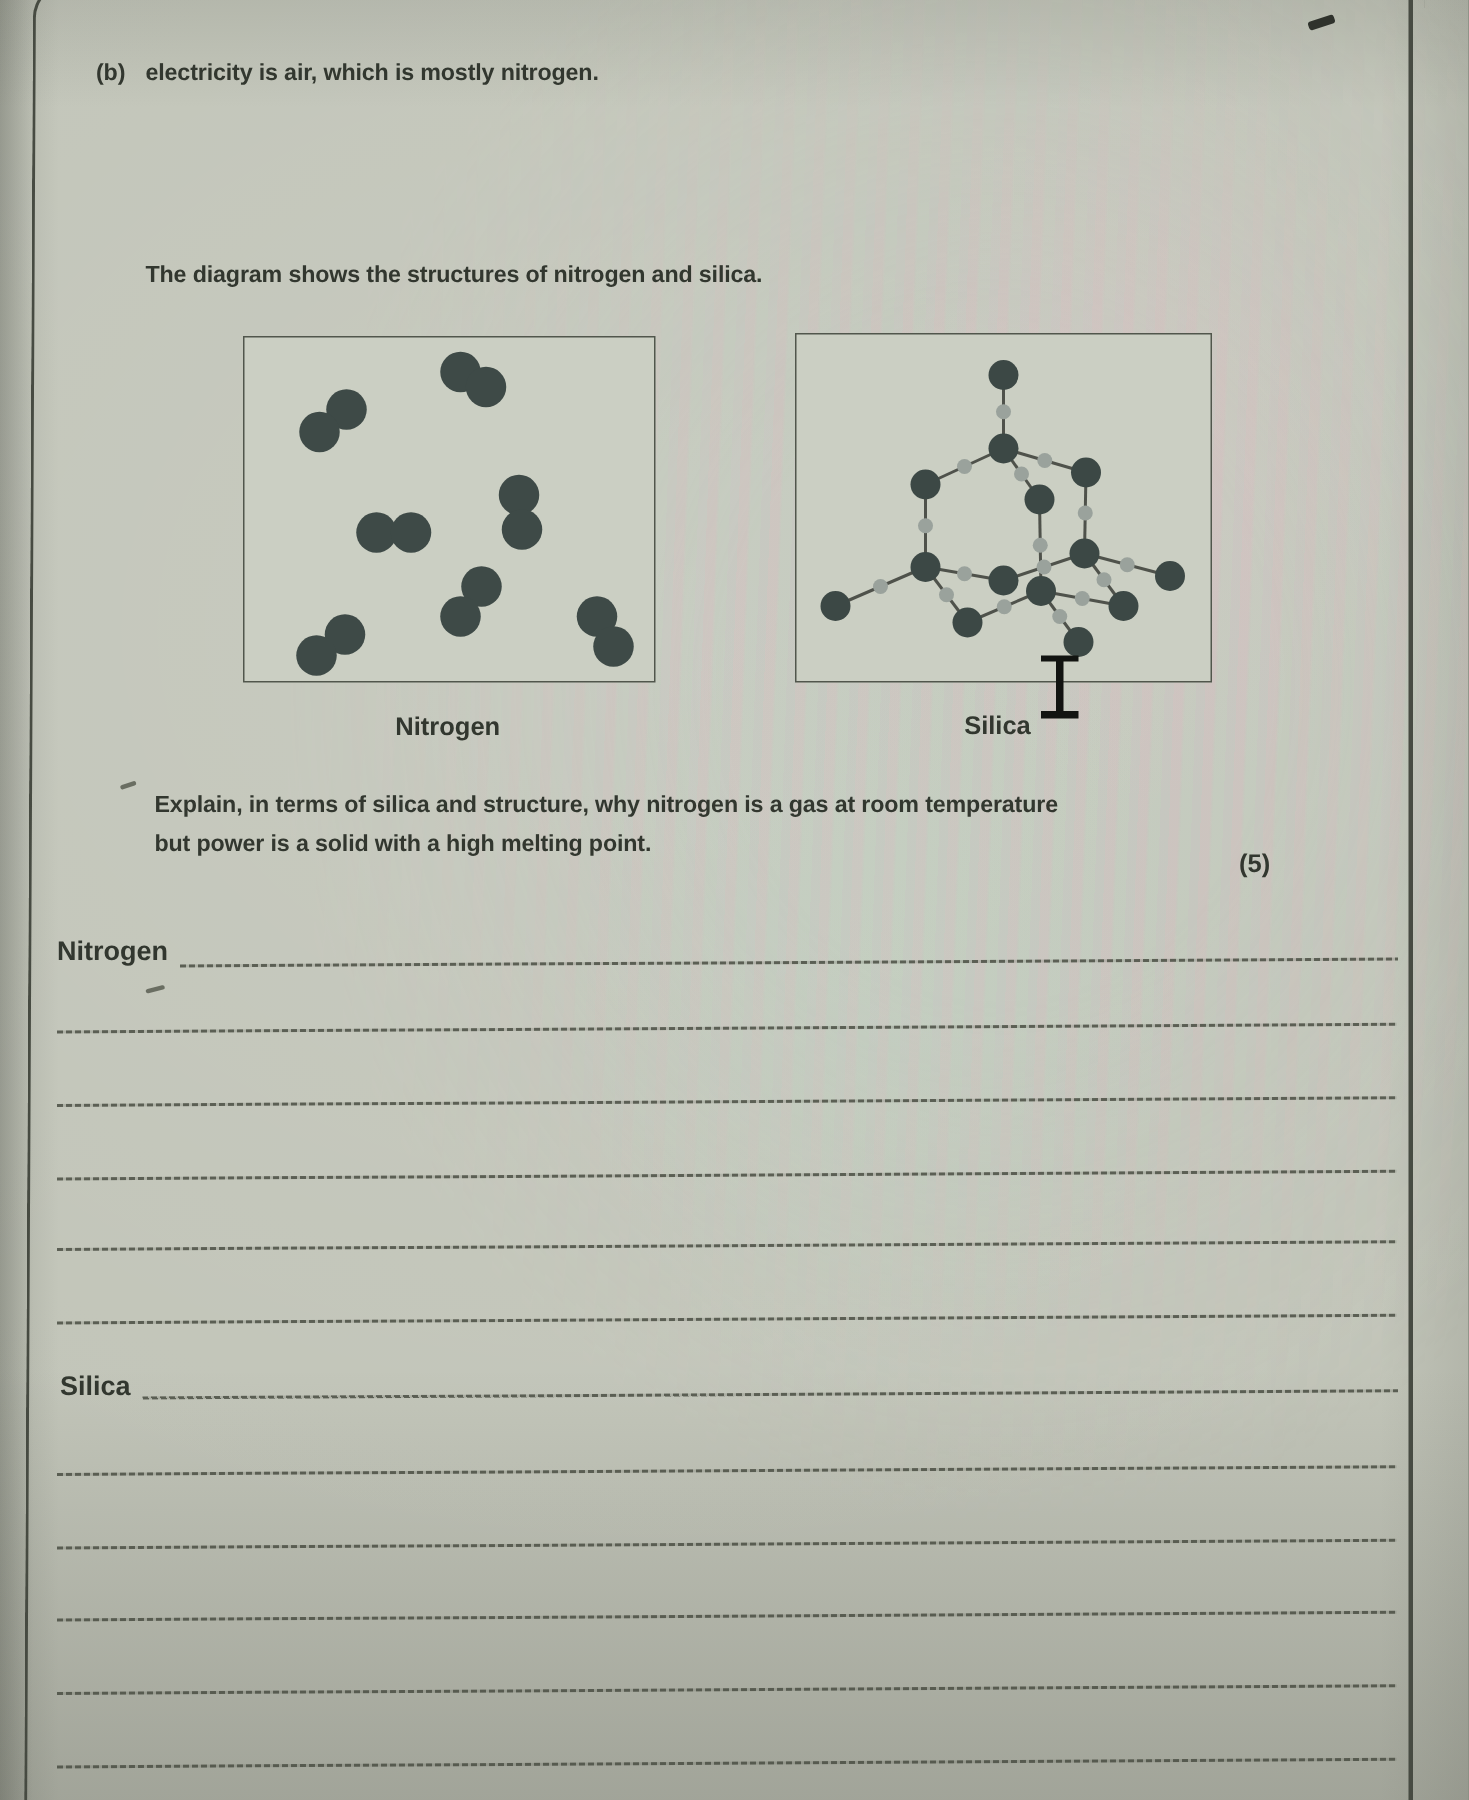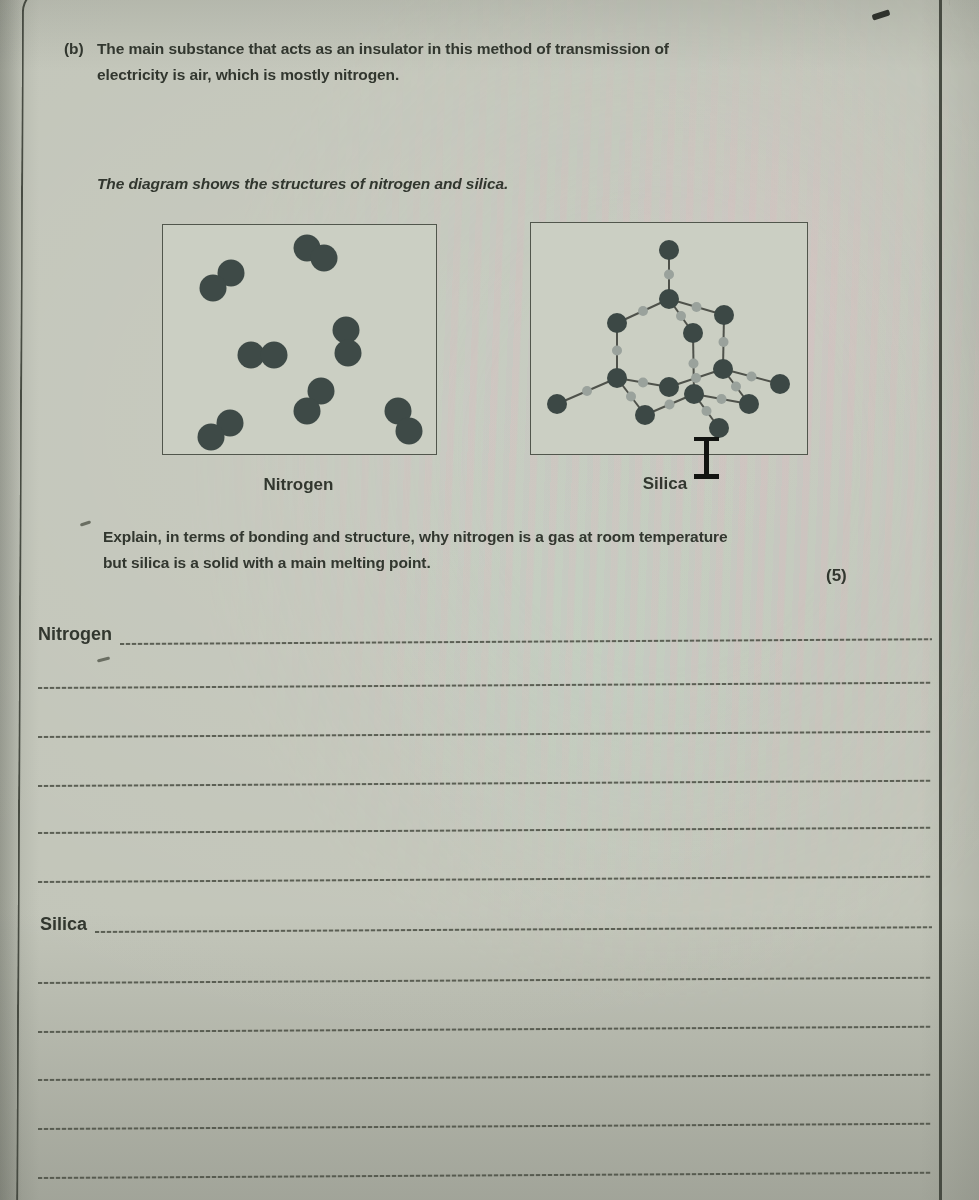--- a/index.html
+++ b/index.html
@@ -58,28 +58,27 @@
   <div class="frame-right"></div>
   <div class="left-shade"></div>
 
   <div class="stray" style="left:872px;top:12px;width:18px;height:6px;background:#2f322c;transform:rotate(-18deg);"></div>
   <div class="stray" style="left:80px;top:522px;width:11px;height:3px;background:#6a6e62;transform:rotate(-18deg);"></div>
   <div class="stray" style="left:97px;top:658px;width:13px;height:3px;background:#6a6e62;transform:rotate(-14deg);"></div>
 
   <div class="txt body-txt" style="left:64px;top:36px;">(b)</div>
 
   <div class="txt body-txt" style="left:97px;top:36px;">
-    <div>The main substance that acts as an insulator in this method of transmission of</div>
     <div>electricity is air, which is mostly nitrogen.</div>
   </div>
 
   <div class="txt body-txt" style="left:97px;top:105px;">
   </div>
 
-  <div class="txt body-txt" style="left:97px;top:171px;font-style:italic;">
+  <div class="txt body-txt" style="left:97px;top:171px;">
     <div>The diagram shows the structures of nitrogen and silica.</div>
   </div>
 
   <div class="diagram-box" style="left:162px;top:224px;width:273px;height:229px;">
     <svg id="nitrogen-svg" width="273" height="229" viewBox="0 0 273 229">
         <circle cx="144" cy="23" r="13.5" fill="#3e4a47"></circle>
         <circle cx="161" cy="33" r="13.5" fill="#3e4a47"></circle>
         <circle cx="68" cy="48" r="13.5" fill="#3e4a47"></circle>
         <circle cx="50" cy="63" r="13.5" fill="#3e4a47"></circle>
         <circle cx="88" cy="130" r="13.5" fill="#3e4a47"></circle>
@@ -148,22 +147,22 @@
   </div>
   <div class="txt caption" style="left:530px;top:474px;width:270px;text-align:center;">Silica</div>
 
   <div>
     <div class="ibeam-bar" style="left:694px;top:437px;width:25px;height:4px;"></div>
     <div class="ibeam-bar" style="left:704px;top:439px;width:4.5px;height:37px;"></div>
     <div class="ibeam-bar" style="left:694px;top:474px;width:25px;height:4.5px;"></div>
   </div>
 
   <div class="txt body-txt" style="left:103px;top:524px;">
-    <div>Explain, in terms of bonding and structure, why nitrogen is a gas at room temperature</div>
-    <div>but silica is a solid with a main melting point.</div>
+    <div>Explain, in terms of silica and structure, why nitrogen is a gas at room temperature</div>
+    <div>but power is a solid with a high melting point.</div>
   </div>
   <div class="txt marks" style="left:826px;top:566px;">(5)</div>
 
   <div class="txt ans-label" style="left:38px;top:624px;">Nitrogen</div>
   <div class="rule" style="left:120px;top:643px;width:812px;"></div>
   <div class="rule" style="left:38px;top:687px;width:893px;"></div>
   <div class="rule" style="left:38px;top:736px;width:893px;"></div>
   <div class="rule" style="left:38px;top:785px;width:893px;"></div>
   <div class="rule" style="left:38px;top:832px;width:893px;"></div>
   <div class="rule" style="left:38px;top:881px;width:893px;"></div>

